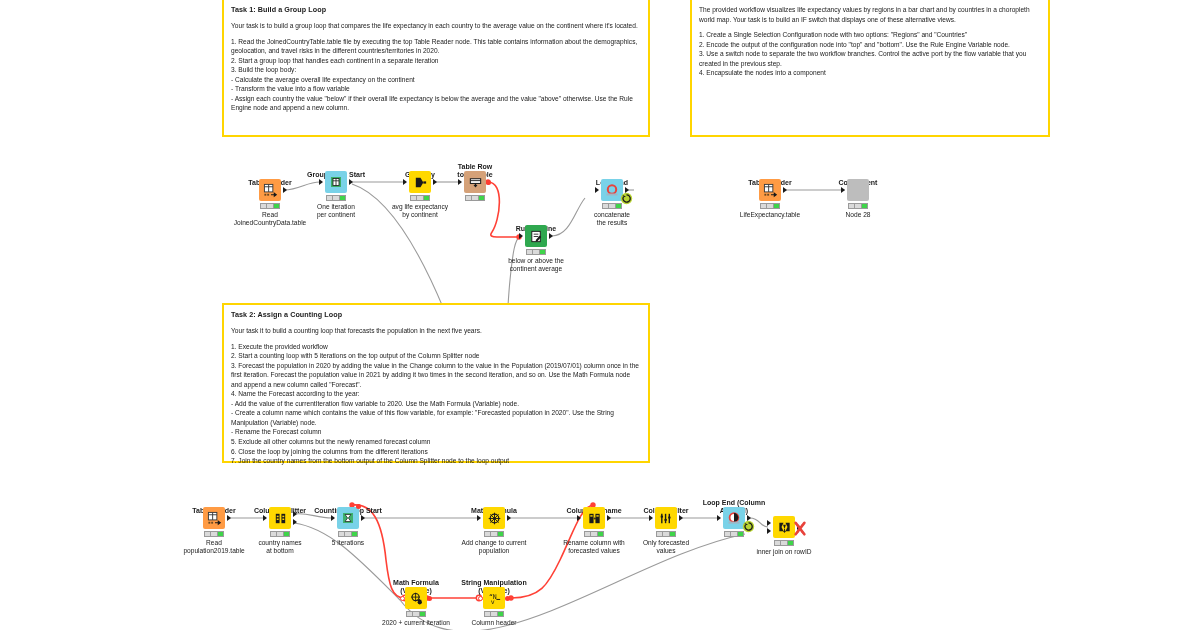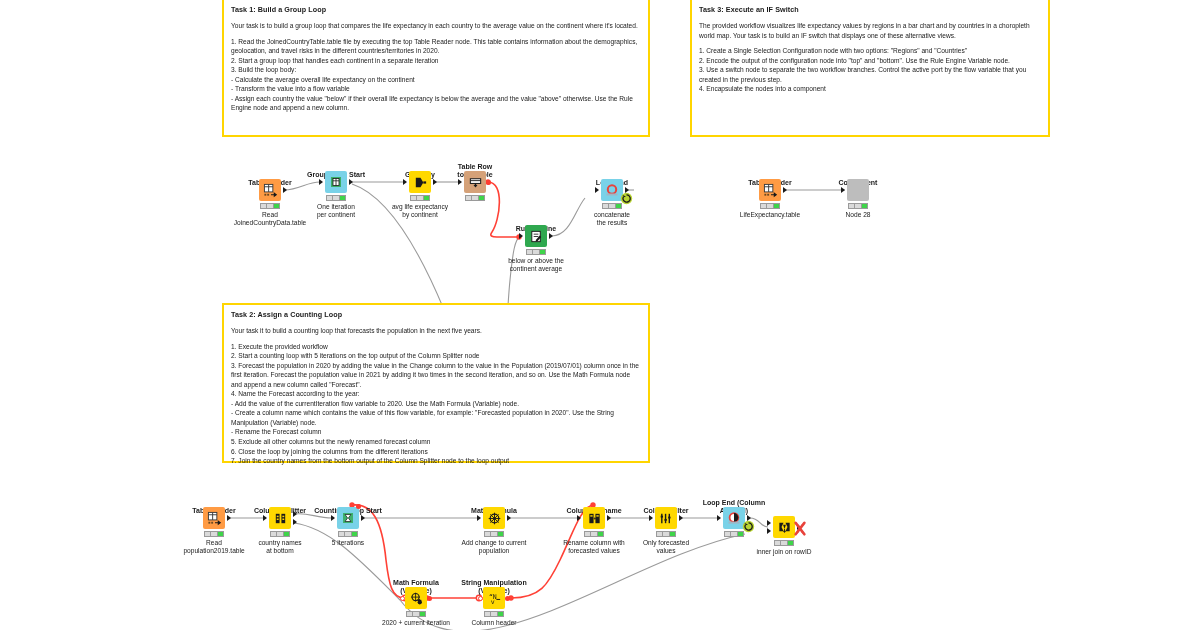--- a/index.html
+++ b/index.html
@@ -163,21 +163,20 @@
       <div>1. Read the JoinedCountryTable.table file by executing the top Table Reader node. This table contains information about the demographics, geolocation, and travel risks in the different countries/territories in 2020.</div>
       <div>2. Start a group loop that handles each continent in a separate iteration</div>
       <div>3. Build the loop body:</div>
       <div>- Calculate the average overall life expectancy on the continent</div>
       <div>- Transform the value into a flow variable</div>
       <div>- Assign each country the value "below" if their overall life expectancy is below the average and the value "above" otherwise. Use the Rule Engine node and append a new column.</div>
     </div>
   </div>
 
   <div class="task-box" style="left:690px;top:-2px;width:360px;height:139px;">
-    <div class="task-title">Task 3: Execute an IF Switch</div>
     <div class="task-body">
       <p>The provided workflow visualizes life expectancy values by regions in a bar chart and by countries in a choropleth world map. Your task is to build an IF switch that displays one of these alternative views.</p>
       <div>1. Create a Single Selection Configuration node with two options: "Regions" and "Countries"</div>
       <div>2. Encode the output of the configuration node into "top" and "bottom". Use the Rule Engine Variable node.</div>
       <div>3. Use a switch node to separate the two workflow branches. Control the active port by the flow variable that you created in the previous step.</div>
       <div>4. Encapsulate the nodes into a component</div>
     </div>
   </div>
 
   <div class="task-box" style="left:222px;top:303px;width:428px;height:160px;">

